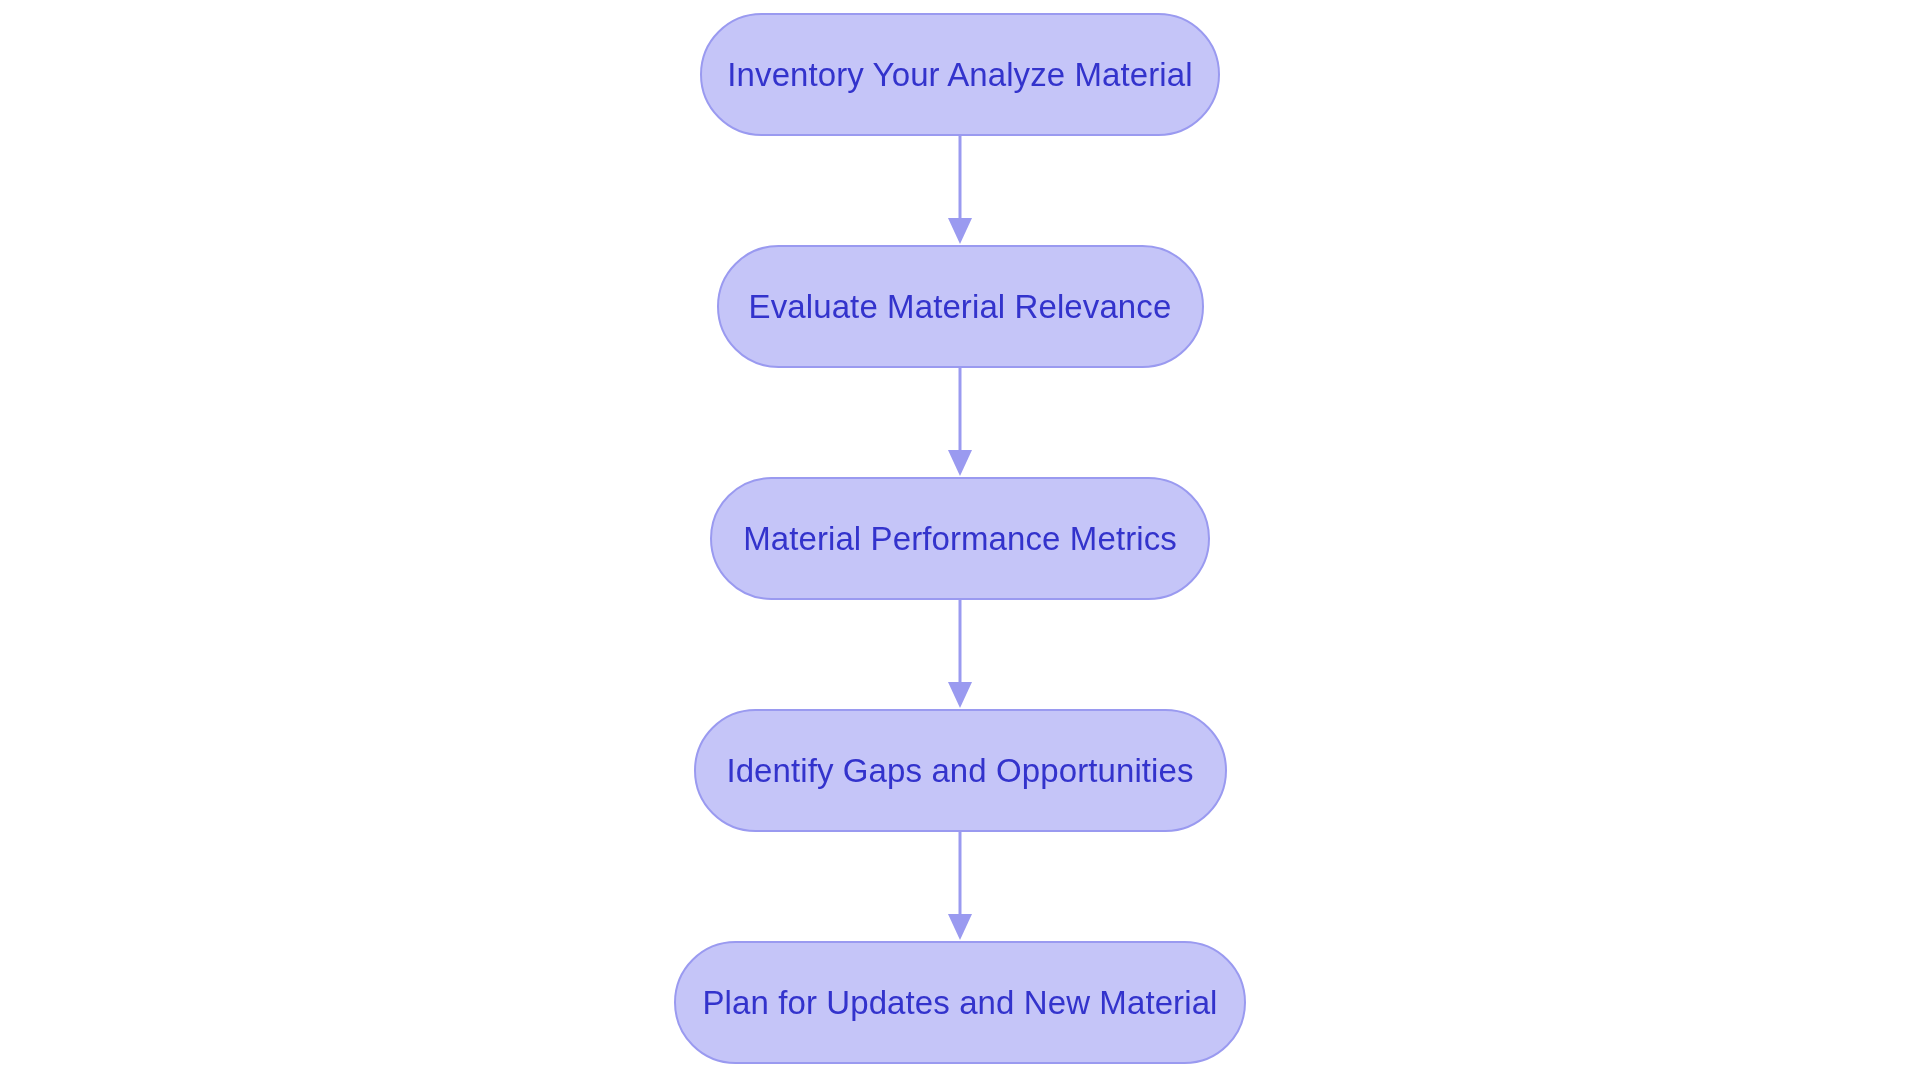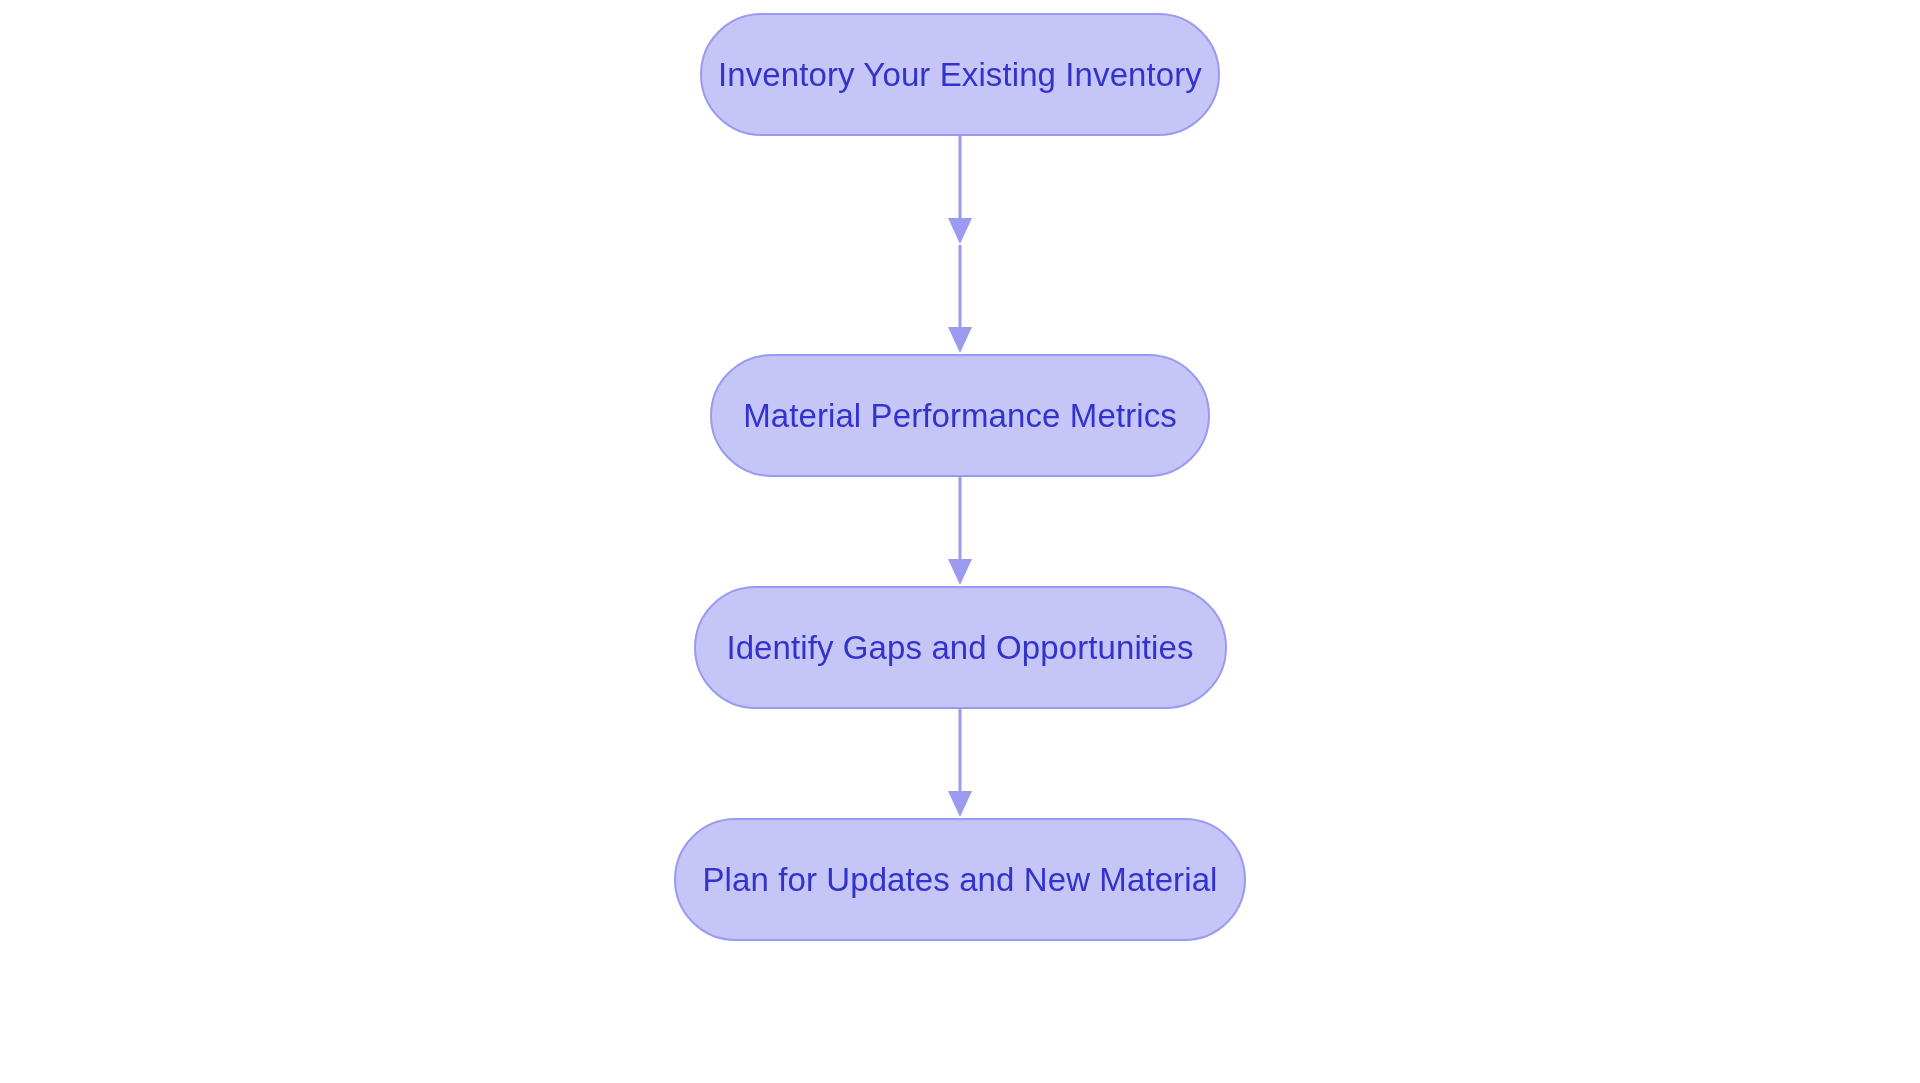--- a/index.html
+++ b/index.html
@@ -79,30 +79,33 @@
   
   .stack-offset { margin-top: 13px; }
 </style>
 </head>
 <body>
 
 <div id="flowchart-canvas">
   <div class="flow-stack stack-offset">
 
     <div class="flow-node node-w-0">
-      <span class="flow-node-label">Inventory Your Existing Inventory</span>
+      <span class="flow-node-label">Inventory Your Analyze Material</span>
     </div>
 
     <div class="flow-connector">
       <svg viewBox="0 0 30 109" xmlns="http://www.w3.org/2000/svg" aria-hidden="true">
         <line x1="15" y1="0" x2="15" y2="88" stroke="#9a9af0" stroke-width="3"></line>
         <polygon points="15,108 3,82 27,82" fill="#9a9af0"></polygon>
       </svg>
     </div>
 
+    <div class="flow-node node-w-1">
+      <span class="flow-node-label">Evaluate Material Relevance</span>
+    </div>
 
     <div class="flow-connector">
       <svg viewBox="0 0 30 109" xmlns="http://www.w3.org/2000/svg" aria-hidden="true">
         <line x1="15" y1="0" x2="15" y2="88" stroke="#9a9af0" stroke-width="3"></line>
         <polygon points="15,108 3,82 27,82" fill="#9a9af0"></polygon>
       </svg>
     </div>
 
     <div class="flow-node node-w-2">
       <span class="flow-node-label">Material Performance Metrics</span>

